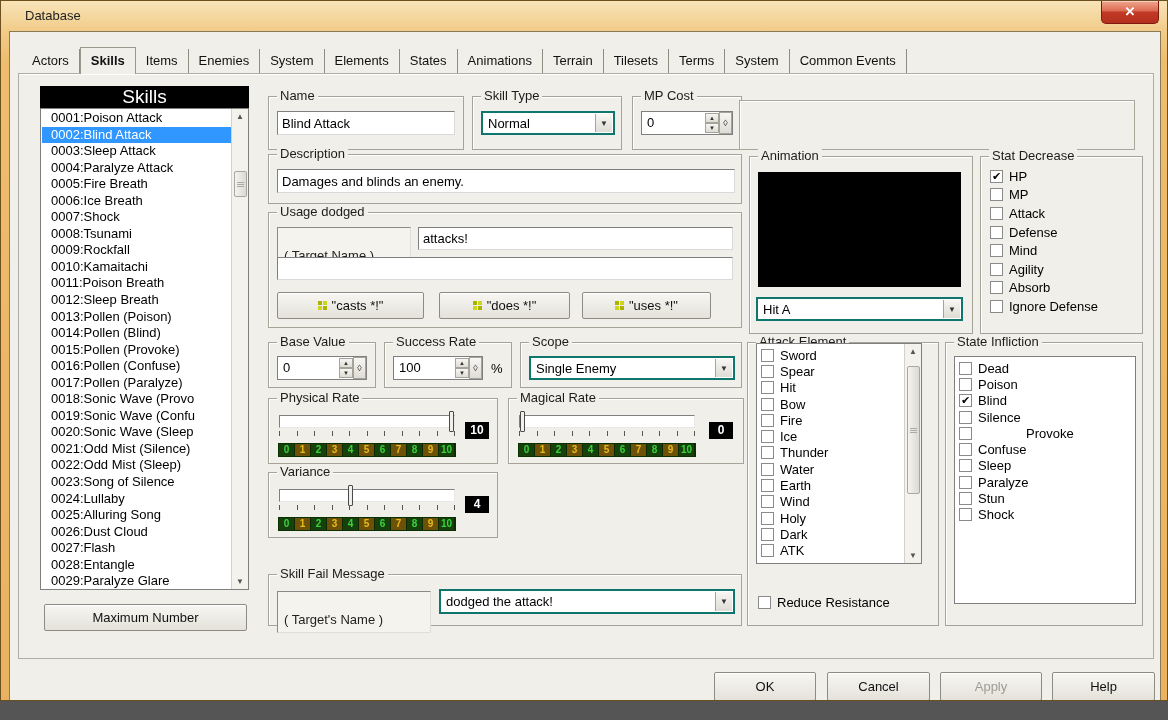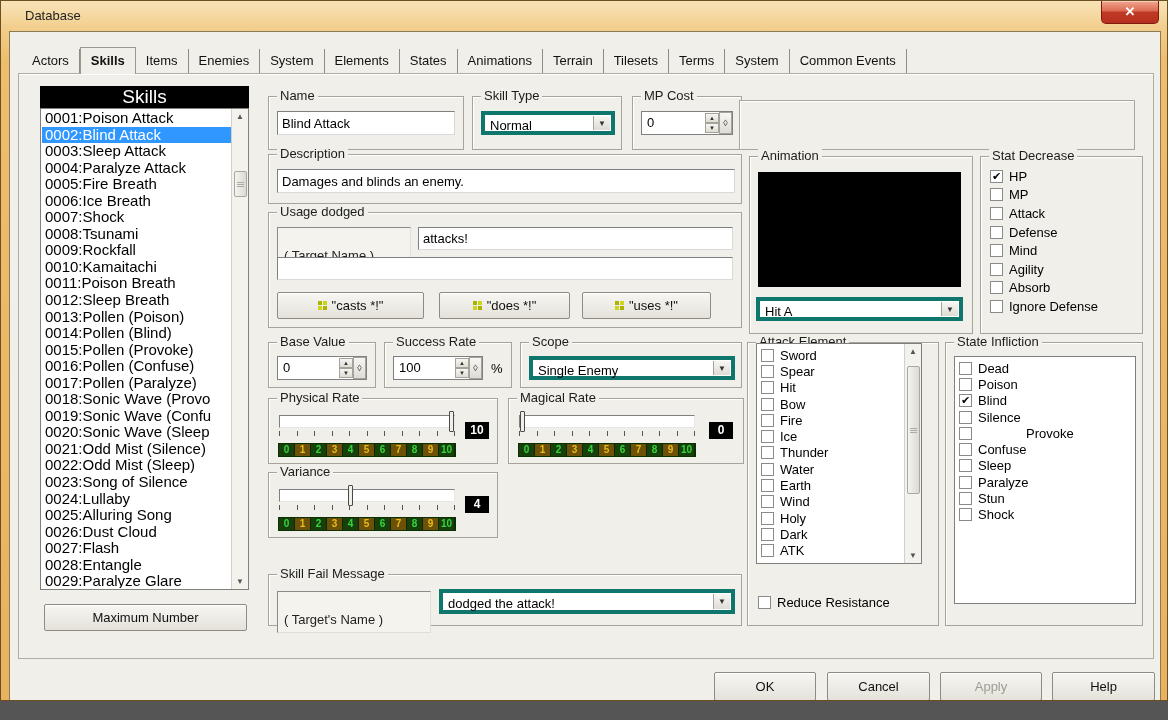--- a/index.html
+++ b/index.html
@@ -13,37 +13,37 @@
   .tabbar{position:absolute;left:12px;top:14px;height:27px;display:flex;align-items:flex-end;}
   .tab{position:relative;padding:0 10px;height:24px;line-height:24px;font-size:13px;color:#111;border-right:1px solid #8f8d81;white-space:nowrap;}
   .tab.active{height:27px;line-height:26px;font-weight:bold;background:#f0efe9;border:1px solid #9a988c;border-bottom:none;margin-bottom:-1px;z-index:3;}
   .page{position:absolute;left:8px;top:41px;width:1136px;height:586px;background:#f0efe9;border:1px solid #b0aea2;box-shadow:inset 0 1px 0 #fff;}
   
   .group{position:absolute;border:1px solid #a6a399;box-shadow:inset 1px 1px 0 #fff;}
   .glabel{position:absolute;top:-8px;left:8px;padding:0 3px;background:#f0efe9;font-size:13px;color:#1c1c1c;white-space:nowrap;line-height:14px;}
   .tbox{position:absolute;background:#fff;border:1px solid #7f7f7f;border-bottom-color:#d9d9d9;border-right-color:#d9d9d9;font-size:13px;color:#000;padding:2px 4px;outline:none;}
   input.tbox{padding:2px 4px;}
   .staticbox{position:absolute;background:#f4f3ee;border:1px solid #8a8a8a;border-bottom-color:#e0ded6;border-right-color:#e0ded6;font-size:13px;color:#222;padding:20px 6px;white-space:nowrap;}
-  .combo{position:absolute;background:#fff;border:4px solid #0f766e;font-size:13px;color:#000;}
+  .combo{position:absolute;background:#fff;border:2px solid #0f766e;font-size:13px;color:#000;}
   .combo .cval{position:absolute;left:5px;top:3px;white-space:nowrap;}
   .combo .cbtn{position:absolute;right:1px;top:1px;bottom:1px;width:17px;background:linear-gradient(180deg,#f7f6f3,#dedcd4);border-left:1px solid #a6a49a;color:#333;font-size:8px;text-align:center;display:flex;align-items:center;justify-content:center;}
   .spin{position:absolute;background:#fff;border:1px solid #7f7f7f;}
   .spin .sval{position:absolute;left:5px;top:3px;font-size:13px;}
   .spin .arrows{position:absolute;right:13px;top:1px;bottom:1px;width:14px;display:flex;flex-direction:column;}
   .spin .sarrow{flex:1;background:linear-gradient(180deg,#f7f6f3,#dedcd4);border:1px solid #a6a49a;font-size:6px;color:#333;display:flex;align-items:center;justify-content:center;}
   .spin .diamond{position:absolute;right:0;top:0;bottom:0;width:13px;background:linear-gradient(180deg,#f7f6f3,#dedcd4);border:1px solid #a6a49a;font-size:9px;color:#333;display:flex;align-items:center;justify-content:center;}
   .btn{position:absolute;background:linear-gradient(180deg,#f7f6f2,#e4e2da);border:1px solid #8e8c82;border-radius:2px;font-size:13px;color:#111;display:flex;align-items:center;justify-content:center;box-shadow:inset 0 1px 0 #fff;}
   .btn.disabled{color:#9d9d93;}
   .ufirst::first-letter{text-decoration:underline;}
   
   .skills-header{position:absolute;left:30px;top:54px;width:209px;height:22px;background:#000;color:#fff;font-size:19px;text-align:center;line-height:22px;}
   .listbox{position:absolute;background:#fff;border:1px solid #7f7f7f;overflow:hidden;}
   #skills-list{left:30px;top:76px;width:209px;height:482px;}
   .skill-items{position:absolute;left:1px;top:1px;right:17px;bottom:1px;overflow:hidden;}
-  .skill-item{height:16.55px;line-height:16.55px;font-size:15px;padding-left:3px;white-space:nowrap;overflow:hidden;color:#000;}
+  .skill-item{height:16.55px;line-height:16.55px;font-size:13px;padding-left:9px;white-space:nowrap;overflow:hidden;color:#000;}
   .skill-item.selected{background:#2f97ff;color:#fff;}
   .vscroll{position:absolute;top:0;right:0;bottom:0;width:17px;background:#f3f2ec;border-left:1px solid #d4d2c8;display:flex;flex-direction:column;justify-content:space-between;align-items:center;}
   .sb-btn{width:15px;height:15px;font-size:8px;color:#555;display:flex;align-items:center;justify-content:center;}
   .sb-track{position:absolute;left:1px;right:1px;top:16px;bottom:16px;}
   .sb-thumb{position:absolute;left:1px;width:13px;background:linear-gradient(90deg,#f4f3ee,#dcdad2);border:1px solid #a9a8a0;border-radius:2px;display:flex;align-items:center;justify-content:center;}
   .grip{width:7px;height:1px;background:#aaa;box-shadow:0 2px 0 #aaa,0 -2px 0 #aaa;}
   
   .slider-track{position:absolute;height:13px;background:#fff;border:1px solid #7f7f7f;border-bottom-color:#e8e8e8;border-right-color:#e8e8e8;}
   .slider-thumb{position:absolute;top:-5px;width:5px;height:21px;background:#f0efe9;border:1px solid #4a4a4a;border-radius:1px;}
   .ticks{position:absolute;height:5px;display:flex;justify-content:space-between;}

